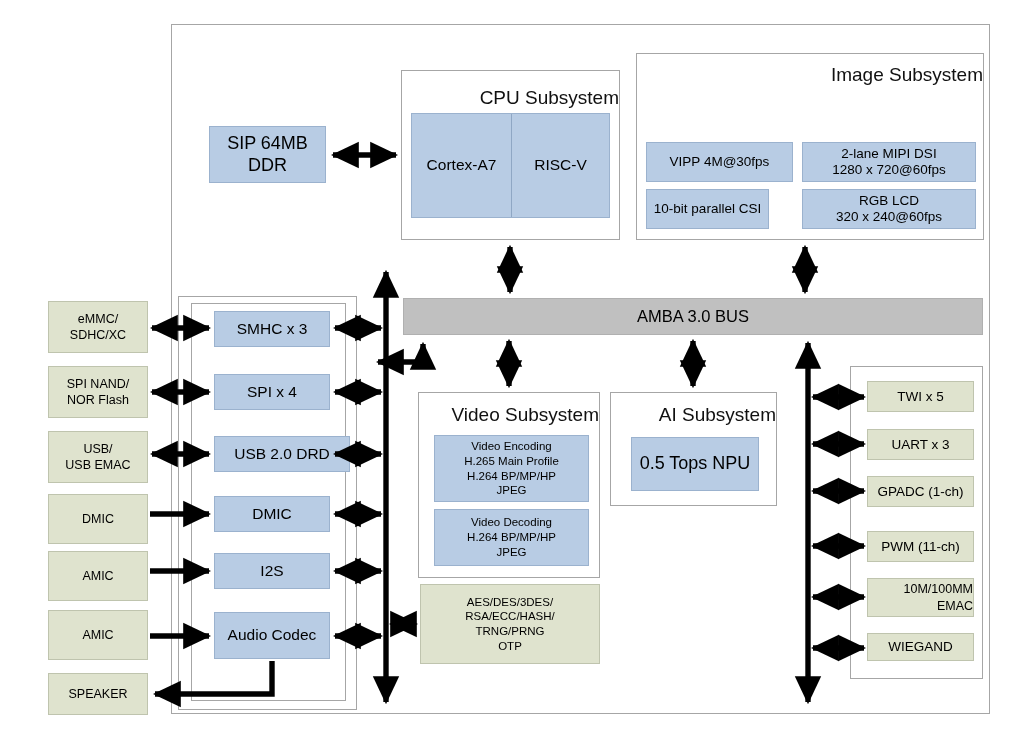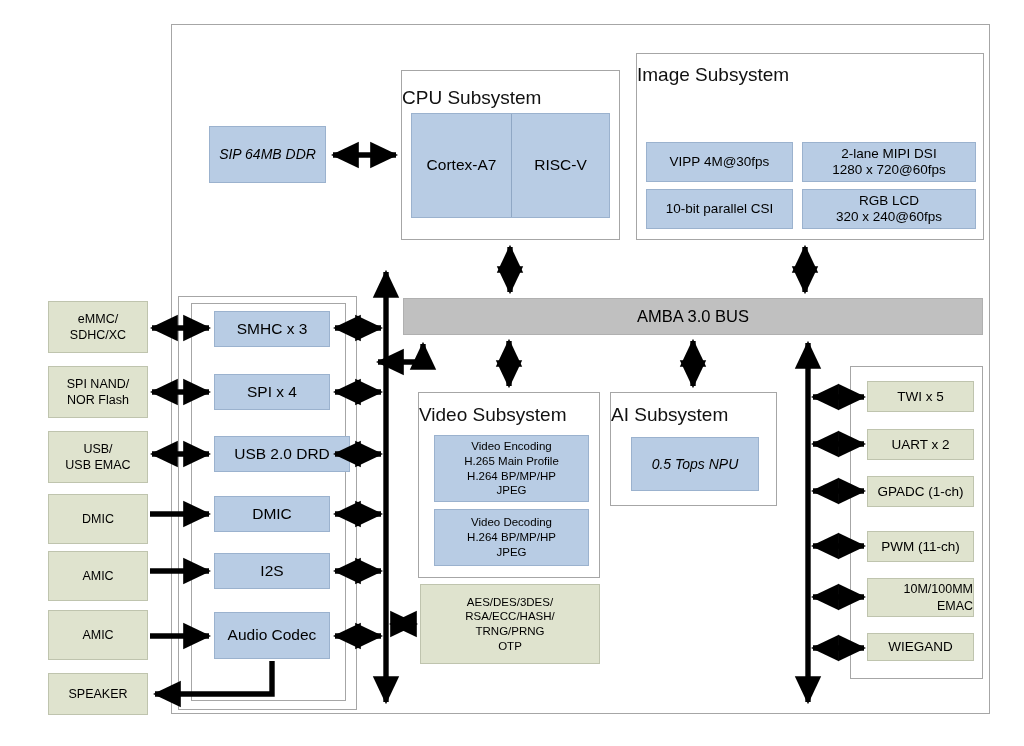--- a/index.html
+++ b/index.html
@@ -8,38 +8,38 @@
   #stage{position:absolute;left:0;top:0;width:1024px;height:746px;}
 
   
   .abs{position:absolute;box-sizing:border-box;}
 
   
   .frame{border:1px solid #A6A6A6;background:transparent;}
 
   
   .subsys{border:1px solid #A6A6A6;background:#ffffff;}
-  .subsys-title{position:absolute;left:0;right:0;text-align:left;
+  .subsys-title{position:absolute;left:0;right:0;text-align:right;
                 font-size:19px;line-height:1;color:#111;white-space:nowrap;}
 
   
   .blk-blue{background:#B8CCE4;border:1px solid #9BB2CE;
             display:flex;align-items:center;justify-content:center;
             text-align:center;color:#000;}
   
   .blk-olive{background:#DFE3CE;border:1px solid #BFC4AE;
              display:flex;align-items:center;justify-content:center;
              text-align:center;color:#000;}
   
   .blk-bus{background:#C0C0C0;border:1px solid #B0B0B0;
            display:flex;align-items:center;justify-content:center;
            text-align:center;color:#000;}
 
   .t13{font-size:13.5px;line-height:1.18;}
-  .t14{font-size:14px;line-height:1.2;font-style:italic;}
+  .t14{font-size:18px;line-height:1.2;}
   .t15{font-size:15.5px;line-height:1.22;}
   .t16{font-size:16.5px;line-height:1.25;}
   .t11{font-size:11.5px;line-height:1.28;}
   .t12{font-size:12.5px;line-height:1.3;}
 
   .cpu-split{position:absolute;top:0;bottom:0;width:1px;background:#8FA7C4;}
 
   svg.ovl{position:absolute;left:0;top:0;width:1024px;height:746px;
           pointer-events:none;}
 </style>
@@ -66,21 +66,21 @@
       </div>
     </div>
   </div>
 
   <div class="abs subsys" style="left:636px;top:53px;width:348px;height:187px;">
     <div class="subsys-title" style="top:11px;">Image Subsystem</div>
 
     <div class="abs blk-blue t13" style="left:9px;top:88px;width:147px;height:40px;">
       <span>VIPP 4M@30fps</span>
     </div>
-    <div class="abs blk-blue t13" style="left:9px;top:135px;width:147px;height:40px;">
+    <div class="abs blk-blue t13" style="left:9px;top:135px;width:123px;height:40px;">
       <span>10-bit parallel CSI</span>
     </div>
 
     <div class="abs blk-blue t13" style="left:165px;top:88px;width:174px;height:40px;flex-direction:column;">
       <span>2-lane MIPI DSI</span>
       <span>1280 x 720@60fps</span>
     </div>
     <div class="abs blk-blue t13" style="left:165px;top:135px;width:174px;height:40px;flex-direction:column;">
       <span>RGB LCD</span>
       <span>320 x 240@60fps</span>
@@ -166,21 +166,21 @@
   <div class="abs blk-blue t15" style="left:214px;top:612px;width:116px;height:47px;">
     <span>Audio Codec</span>
   </div>
 
   <div class="abs frame" style="left:850px;top:366px;width:133px;height:313px;"></div>
 
   <div class="abs blk-olive t13" style="left:867px;top:381px;width:107px;height:31px;">
     <span>TWI x 5</span>
   </div>
   <div class="abs blk-olive t13" style="left:867px;top:429px;width:107px;height:31px;">
-    <span>UART x 2</span>
+    <span>UART x 3</span>
   </div>
   <div class="abs blk-olive t13" style="left:867px;top:476px;width:107px;height:31px;">
     <span>GPADC (1-ch)</span>
   </div>
   <div class="abs blk-olive t13" style="left:867px;top:531px;width:107px;height:31px;">
     <span>PWM (11-ch)</span>
   </div>
   <div class="abs blk-olive t12" style="left:867px;top:578px;width:107px;height:39px;flex-direction:column;align-items:flex-end;">
     <span>10M/100MM</span>
     <span>EMAC</span>

